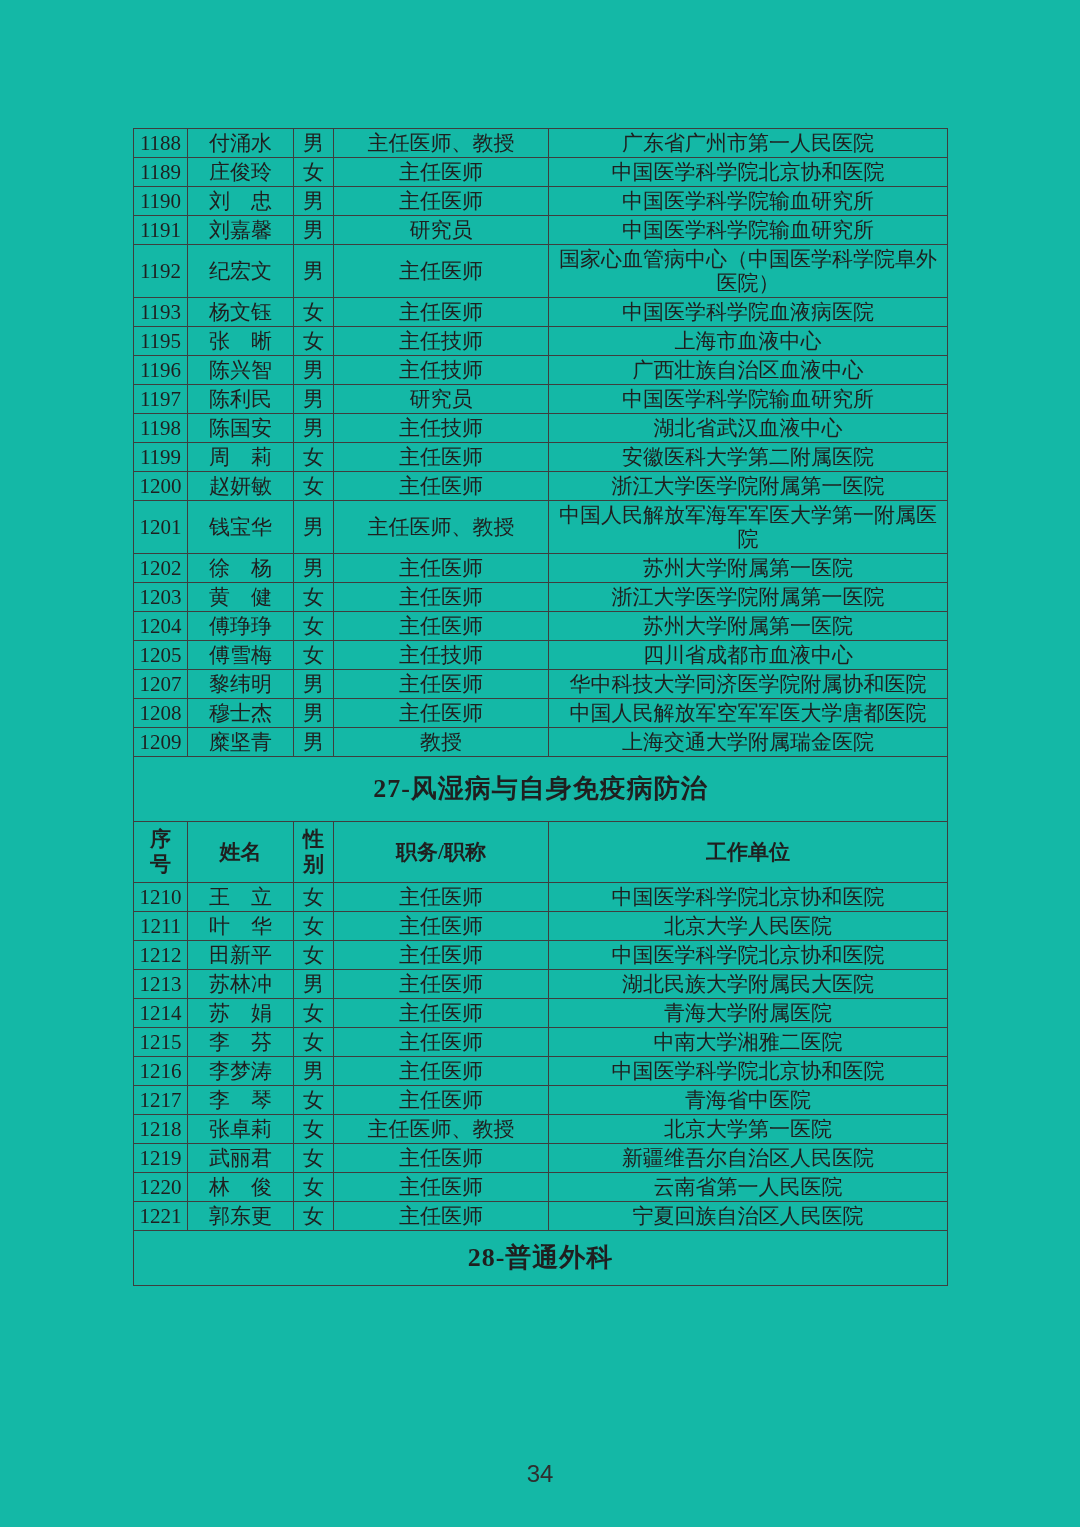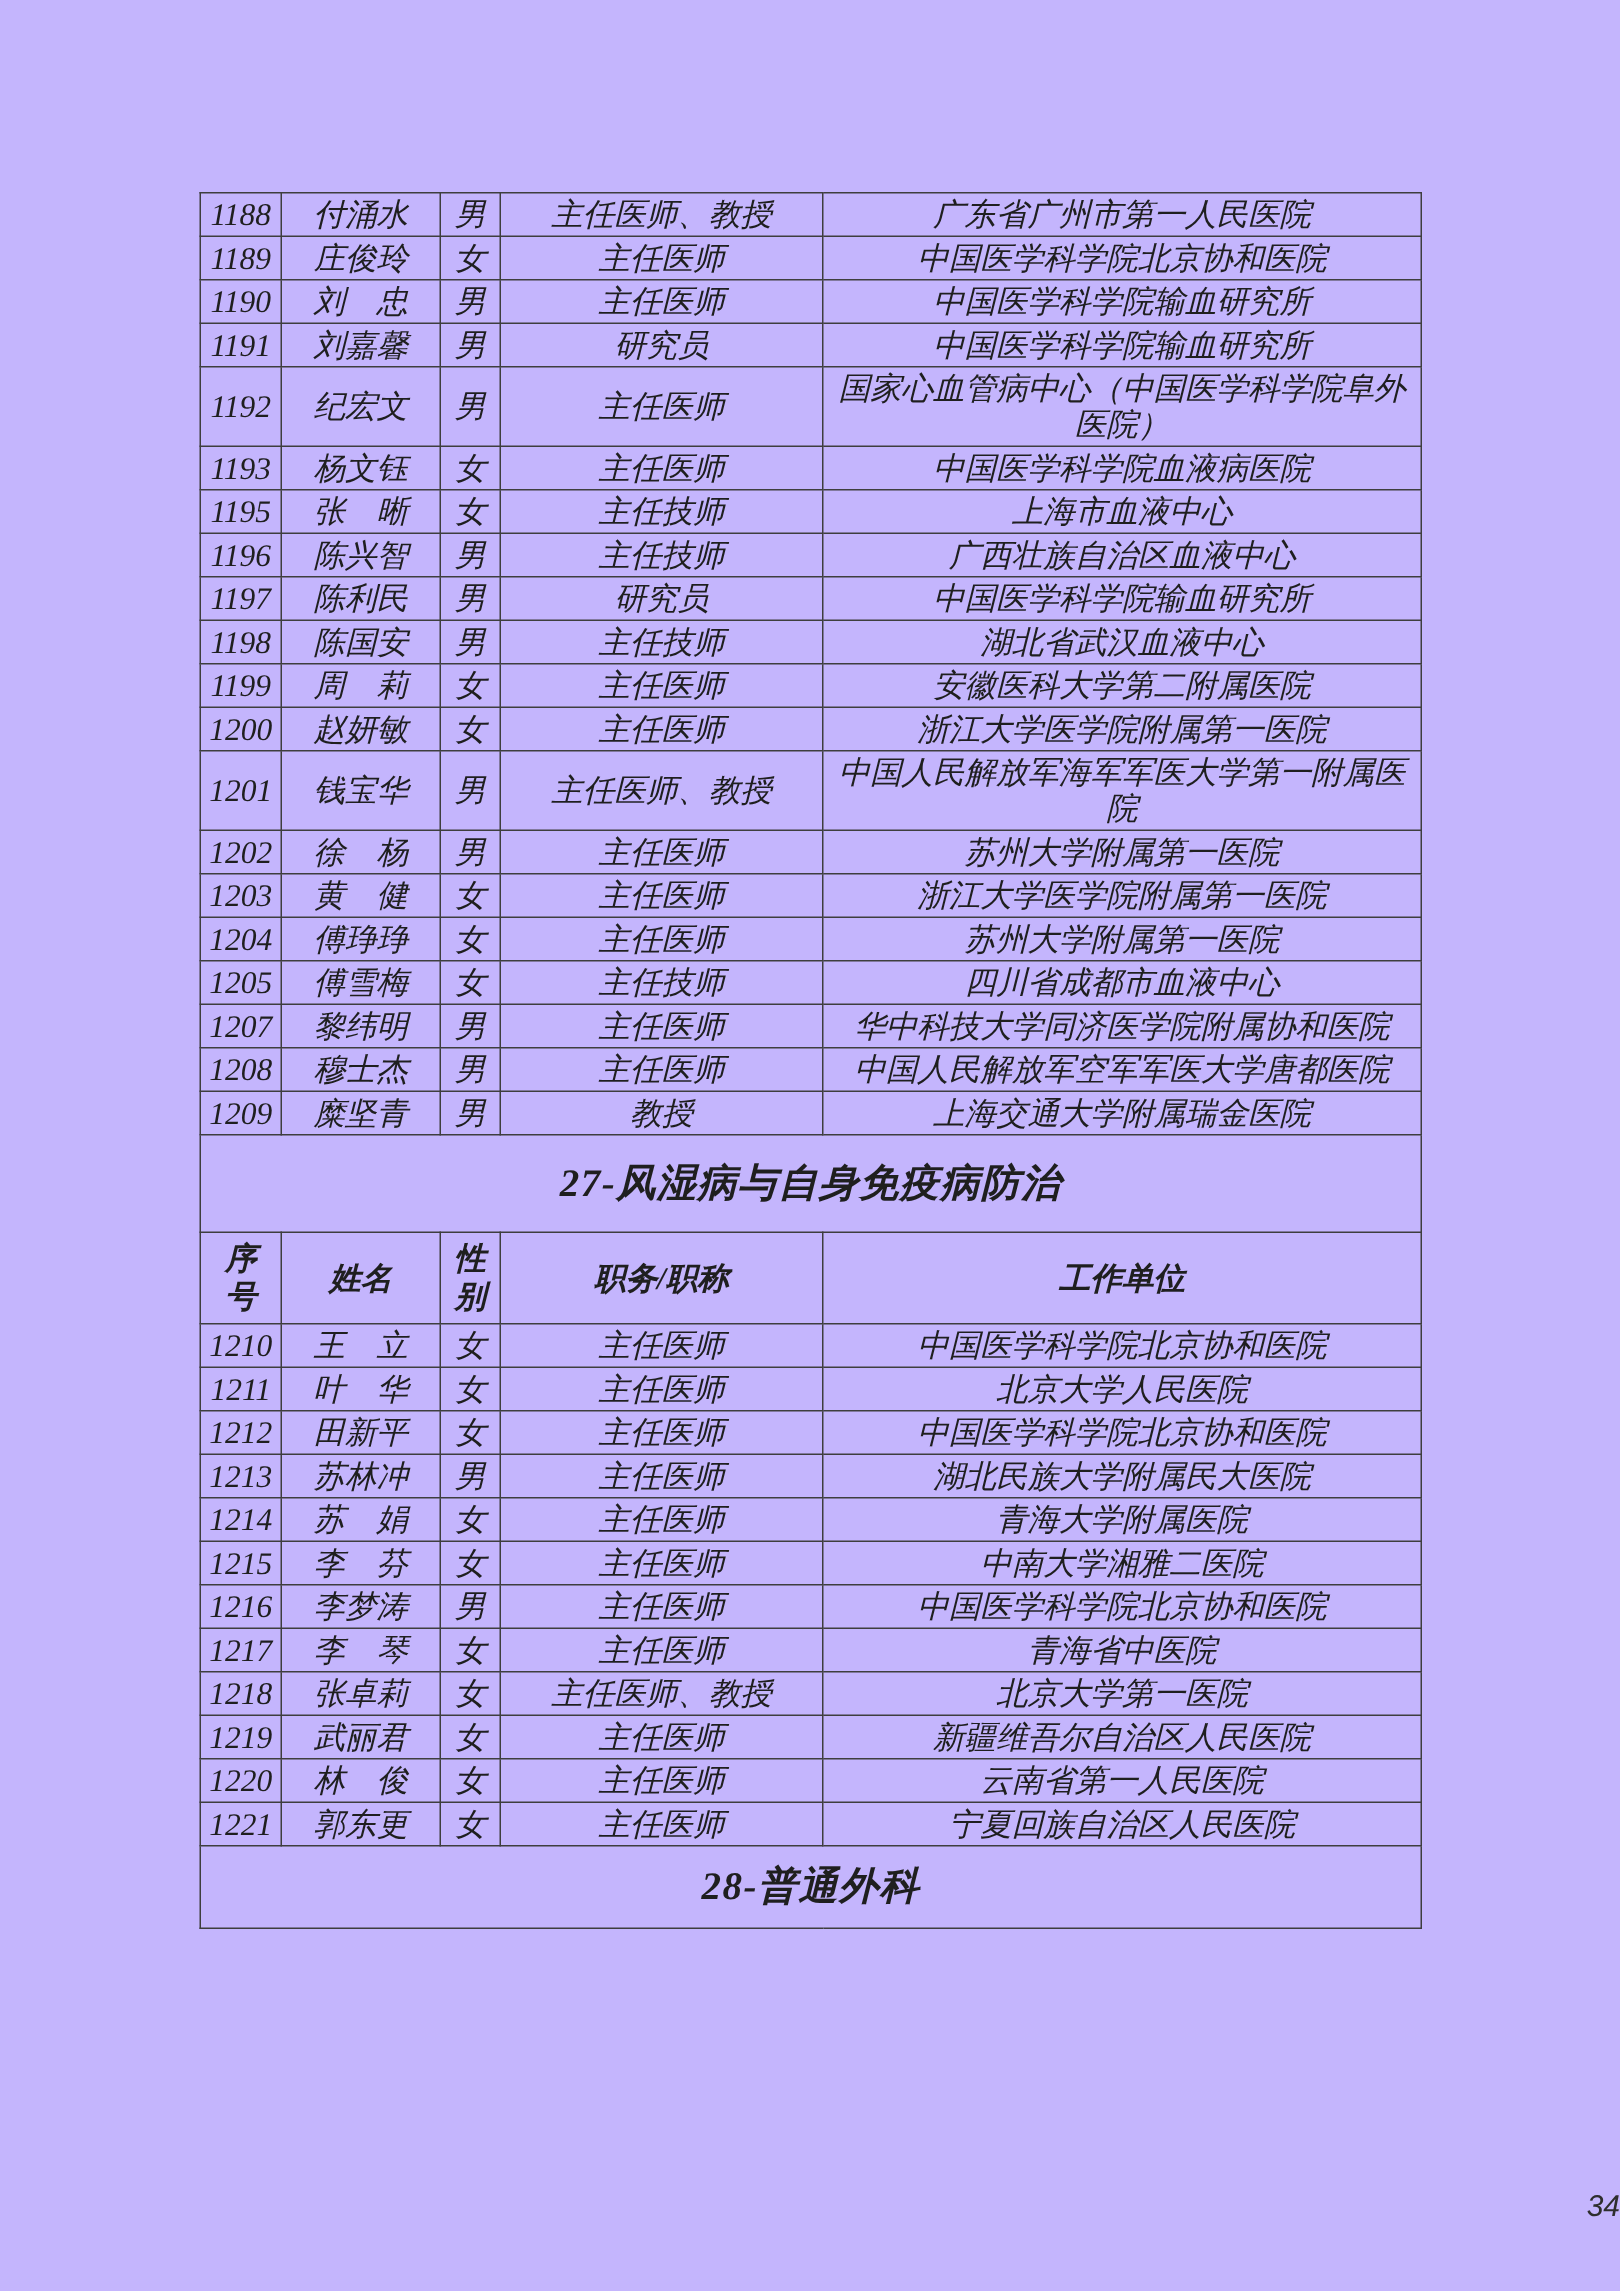--- a/index.html
+++ b/index.html
@@ -10,22 +10,21 @@
   body {
     width: 1080px;
     height: 1527px;
     position: relative;
     font-family: "Liberation Serif", "DejaVu Serif", serif;
     color: #1f1f1f;
   }
   .page {
     position: absolute;
     inset: 0;
-    background: #c4b5fd;
-    font-style: italic;
+    background: #14b8a6;
   }
   .doc-table-wrap {
     position: absolute;
     left: 133px;
     top: 128px;
     width: 814px;
   }
   table.doc-table {
     border-collapse: collapse;
     table-layout: fixed;
@@ -59,22 +58,22 @@
     font-family: "Liberation Serif", "DejaVu Serif", serif;
   }
   tr.section-title-row.last td {
     height: 50px;
   }
   .page-number {
     position: absolute;
     left: 0;
     right: 0;
     top: 1460px;
-    text-align: right;
-    font-size: 20px;
+    text-align: center;
+    font-size: 24px;
     color: #2e2e2e;
     font-family: "Liberation Sans", "DejaVu Sans", sans-serif;
   }
 </style>
 </head>
 <body>
 
 <div class="page">
 
   <div class="doc-table-wrap">

